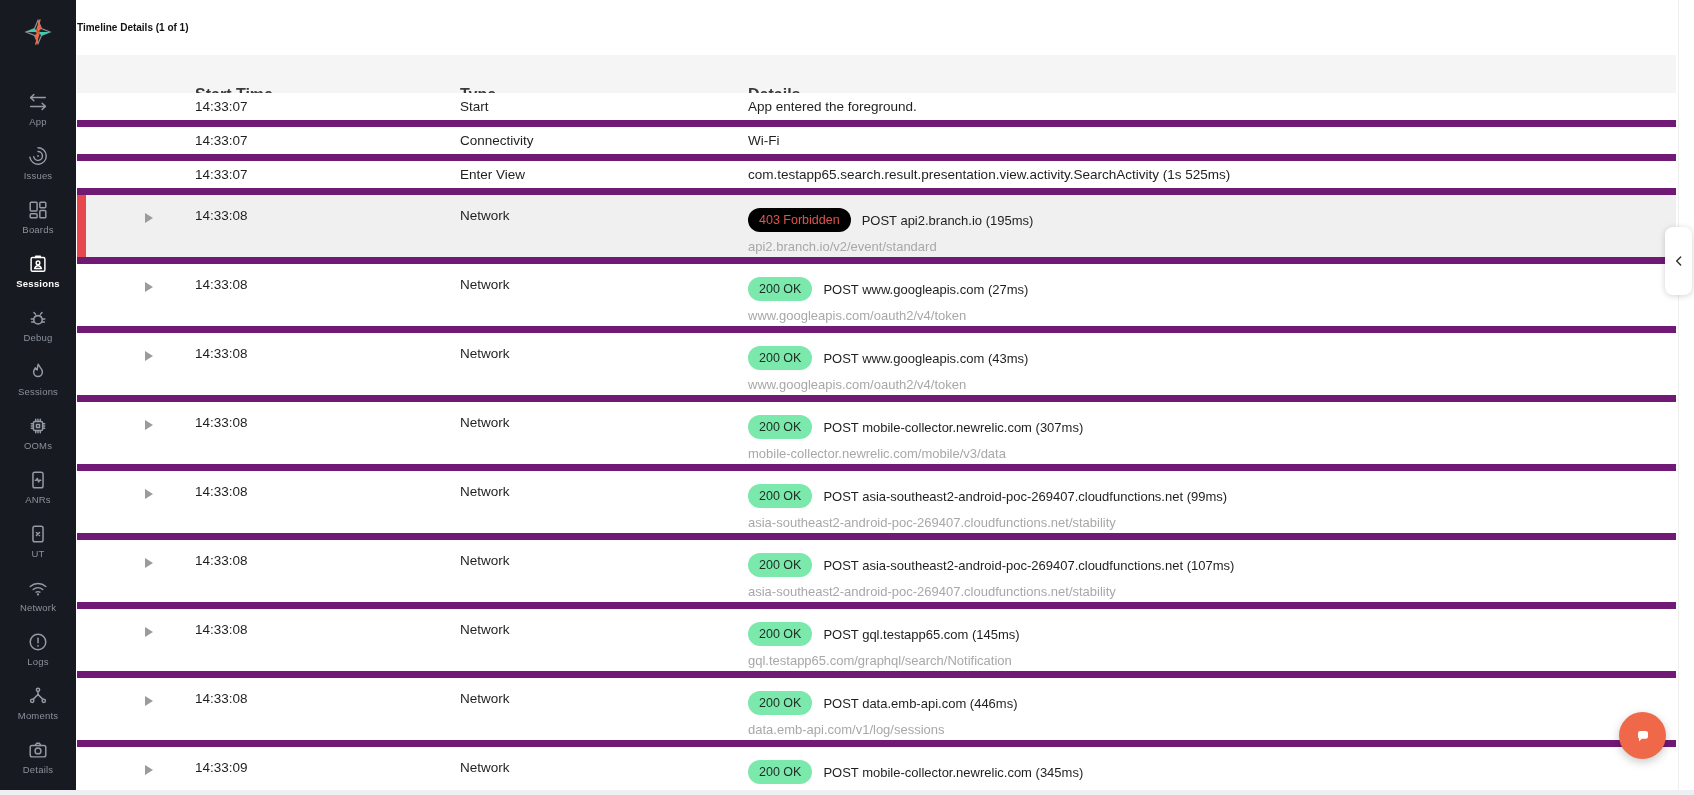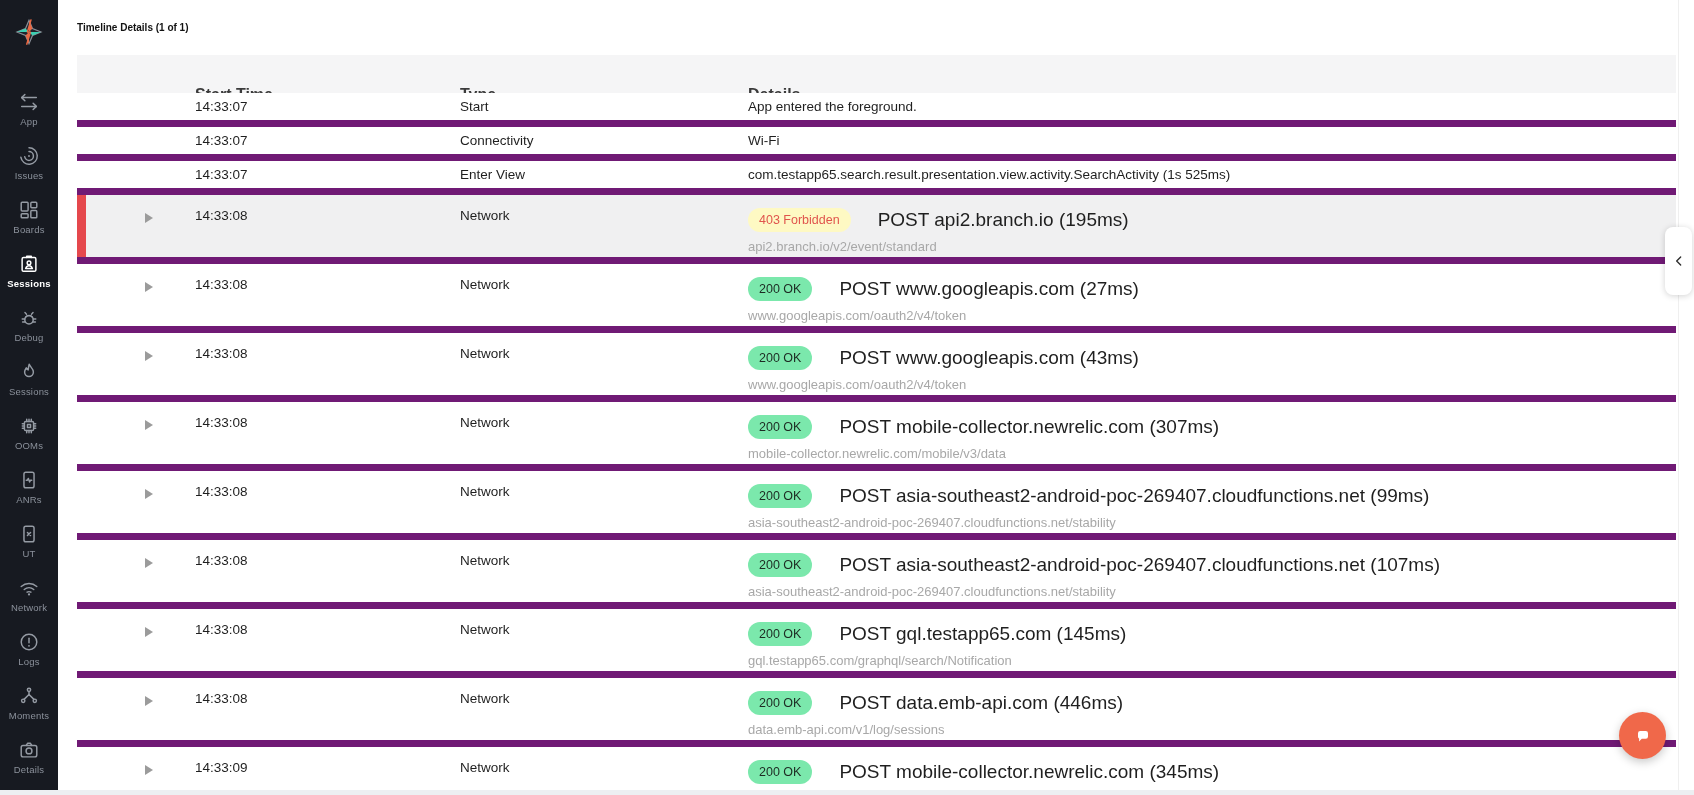--- a/index.html
+++ b/index.html
@@ -1,20 +1,20 @@
 <!DOCTYPE html>
 <html><head>
 <meta charset="utf-8">
 <style>
   * { margin:0; padding:0; box-sizing:border-box; }
   html,body { width:1694px; height:795px; overflow:hidden; background:#fff;
     font-family:"Liberation Sans", sans-serif; }
 
   
-  .sidebar { position:absolute; left:0; top:0; width:58px; height:790px;
+  .sidebar { position:absolute; left:0; top:0; width:76px; height:790px;
     background:#171a21; display:flex; flex-direction:column; align-items:center; z-index:5; }
   .logo-wrap { padding:14px 0 16px; }
   .nav { display:flex; flex-direction:column; align-items:center; width:100%; margin-top:16px; }
   .nav-item { display:flex; flex-direction:column; align-items:center; gap:3px;
     width:100%; padding:8px 0 9px; cursor:pointer; color:#959ba4; }
   .nav-item .nv-icon { display:flex; align-items:center; justify-content:center; height:23px; }
   .nav-item .nv-label { font-size:9.5px; letter-spacing:.2px; color:#8b919b; }
   .nav-item.active { color:#ffffff; }
   .nav-item.active .nv-label { color:#ffffff; font-weight:700; }
 
@@ -38,22 +38,22 @@
   .cell { font-size:13.5px; color:#1f1f1f; }
   .cell.expander { display:flex; justify-content:flex-start; padding-left:68px; }
   .tri { width:0; height:0; border-left:8px solid #9b9b9b; border-top:5px solid transparent;
     border-bottom:5px solid transparent; cursor:pointer; }
   .row.network .cell.expander { padding-top:18px; }
 
   .detail-line { display:flex; align-items:center; gap:11px; }
   .badge { display:inline-flex; align-items:center; height:24px; padding:0 11px;
     border-radius:12px; font-size:12.5px; white-space:nowrap; }
   .badge.success { background:#7be8ac; color:#1d2b23; }
-  .badge.error { background:#fef9c3; color:#e0544d; }
-  .req { font-size:19px; color:#1f1f1f;margin-left:16px; }
+  .badge.error { background:#000000; color:#e0544d; }
+  .req { font-size:13px; color:#1f1f1f; }
   .url { font-size:13px; color:#a8a8a8; margin-top:7px; }
 
   
   .right-strip { position:absolute; top:0; right:0; width:16px; height:790px;
     background:#fff; border-left:1px solid #efefef; z-index:6; }
   .collapse-btn { position:absolute; top:227px; right:2px; width:27px; height:68px;
     background:#fff; border:none; border-radius:8px; z-index:7; cursor:pointer;
     box-shadow:0 1px 6px rgba(0,0,0,.18); display:flex; align-items:center; justify-content:center; }
 
   

